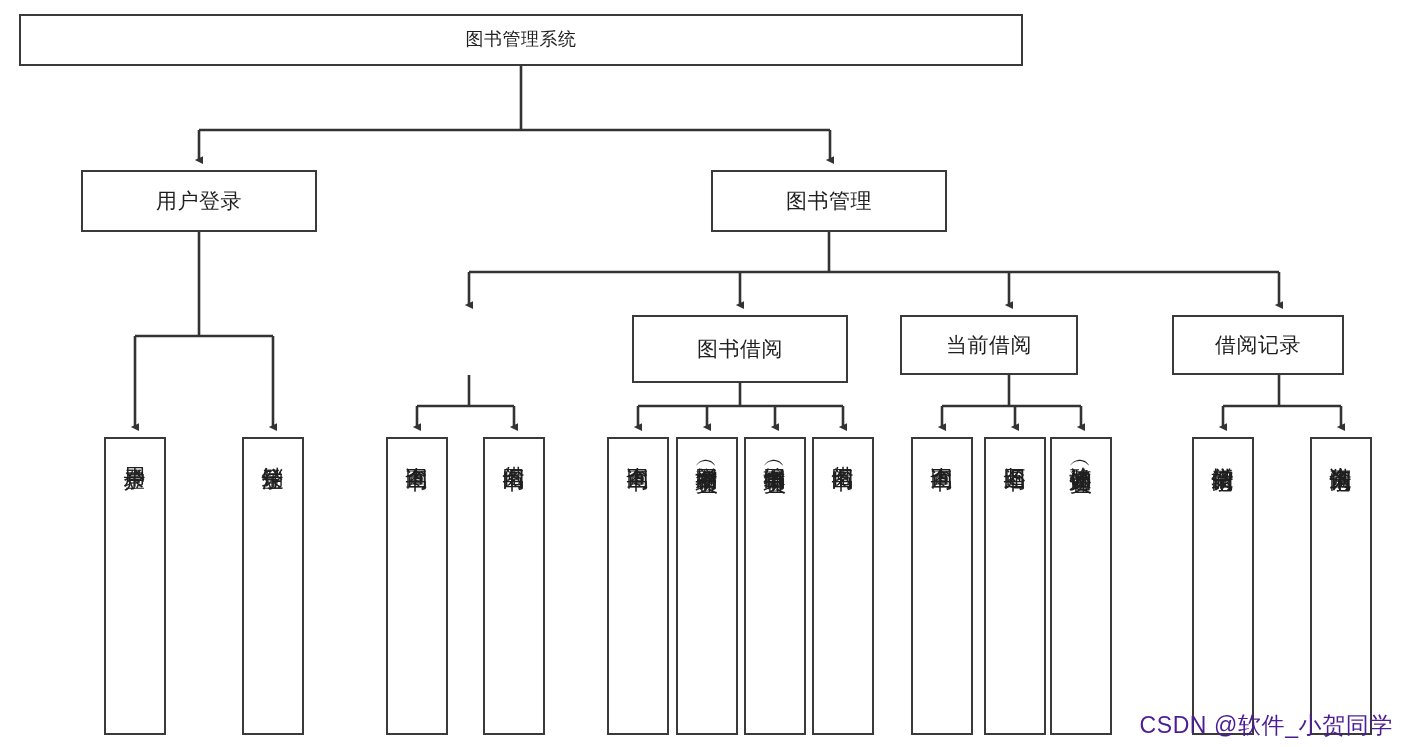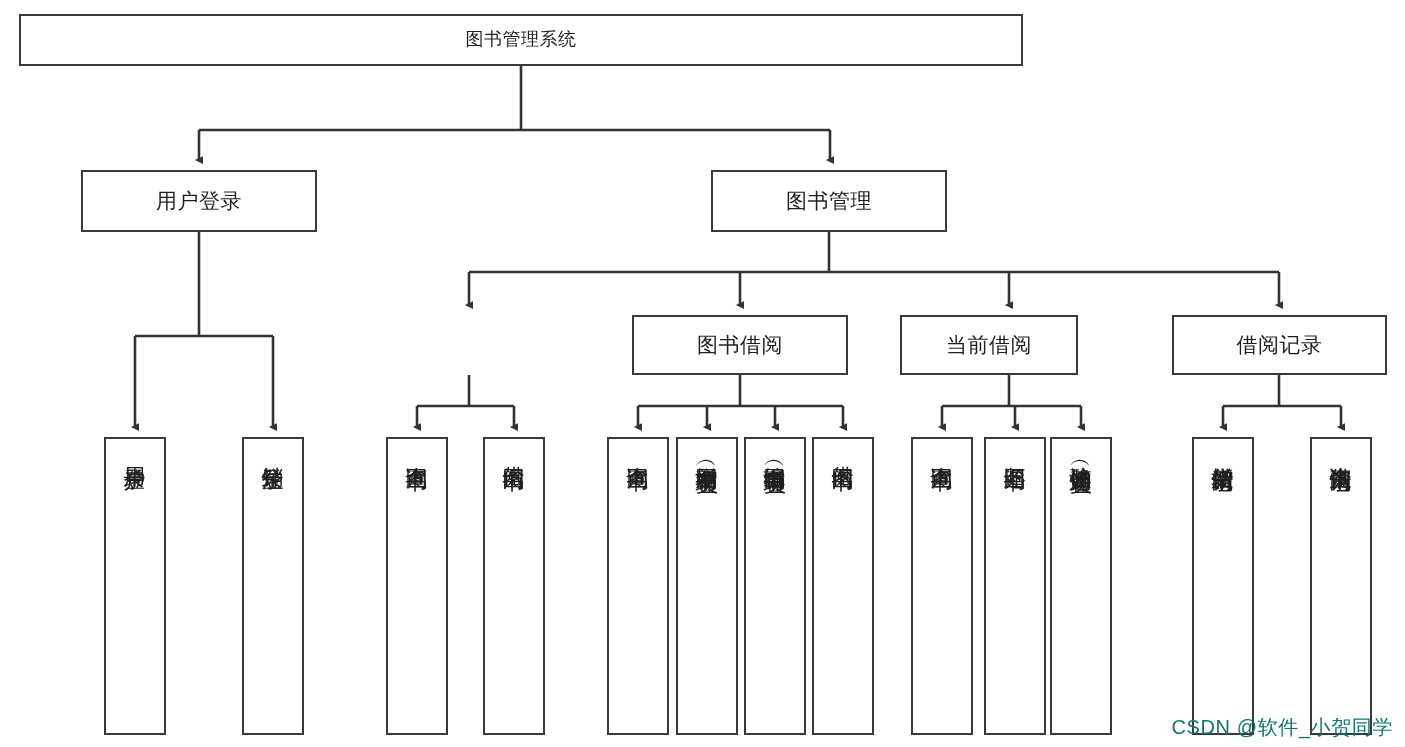--- a/index.html
+++ b/index.html
@@ -61,22 +61,22 @@
     text-orientation: upright;
     font-size: 22px;
     line-height: 1.05;
     letter-spacing: 1px;
     white-space: nowrap;
   }
   #watermark {
     position: absolute;
     right: 12px;
     bottom: 6px;
-    font-size: 20px;
-    color: #0f766e;
+    font-size: 23px;
+    color: #4c1d95;
     letter-spacing: 0.6px;
     white-space: nowrap;
     user-select: none;
   }
 </style>
 </head>
 <body>
 
 <div id="diagram-root">
 
@@ -152,29 +152,29 @@
 
   <div class="node horizontal" style="left:81px; top:170px; width:236px; height:62px;">
     <span class="node-label">用户登录</span>
   </div>
 
   <div class="node horizontal" style="left:711px; top:170px; width:236px; height:62px;">
     <span class="node-label">图书管理</span>
   </div>
 
 
-  <div class="node horizontal" style="left:632px; top:315px; width:216px; height:60px;">
+  <div class="node horizontal" style="left:632px; top:315px; width:216px; height:68px;">
     <span class="node-label">图书借阅</span>
   </div>
 
   <div class="node horizontal" style="left:900px; top:315px; width:178px; height:60px;">
     <span class="node-label">当前借阅</span>
   </div>
 
-  <div class="node horizontal" style="left:1172px; top:315px; width:215px; height:60px;">
+  <div class="node horizontal" style="left:1172px; top:315px; width:172px; height:60px;">
     <span class="node-label">借阅记录</span>
   </div>
 
   <div class="node vertical" style="left:104px; top:437px; width:62px; height:298px;">
     <span class="node-label">用户登录</span>
   </div>
 
   <div class="node vertical" style="left:242px; top:437px; width:62px; height:298px;">
     <span class="node-label">注销登录</span>
   </div>

